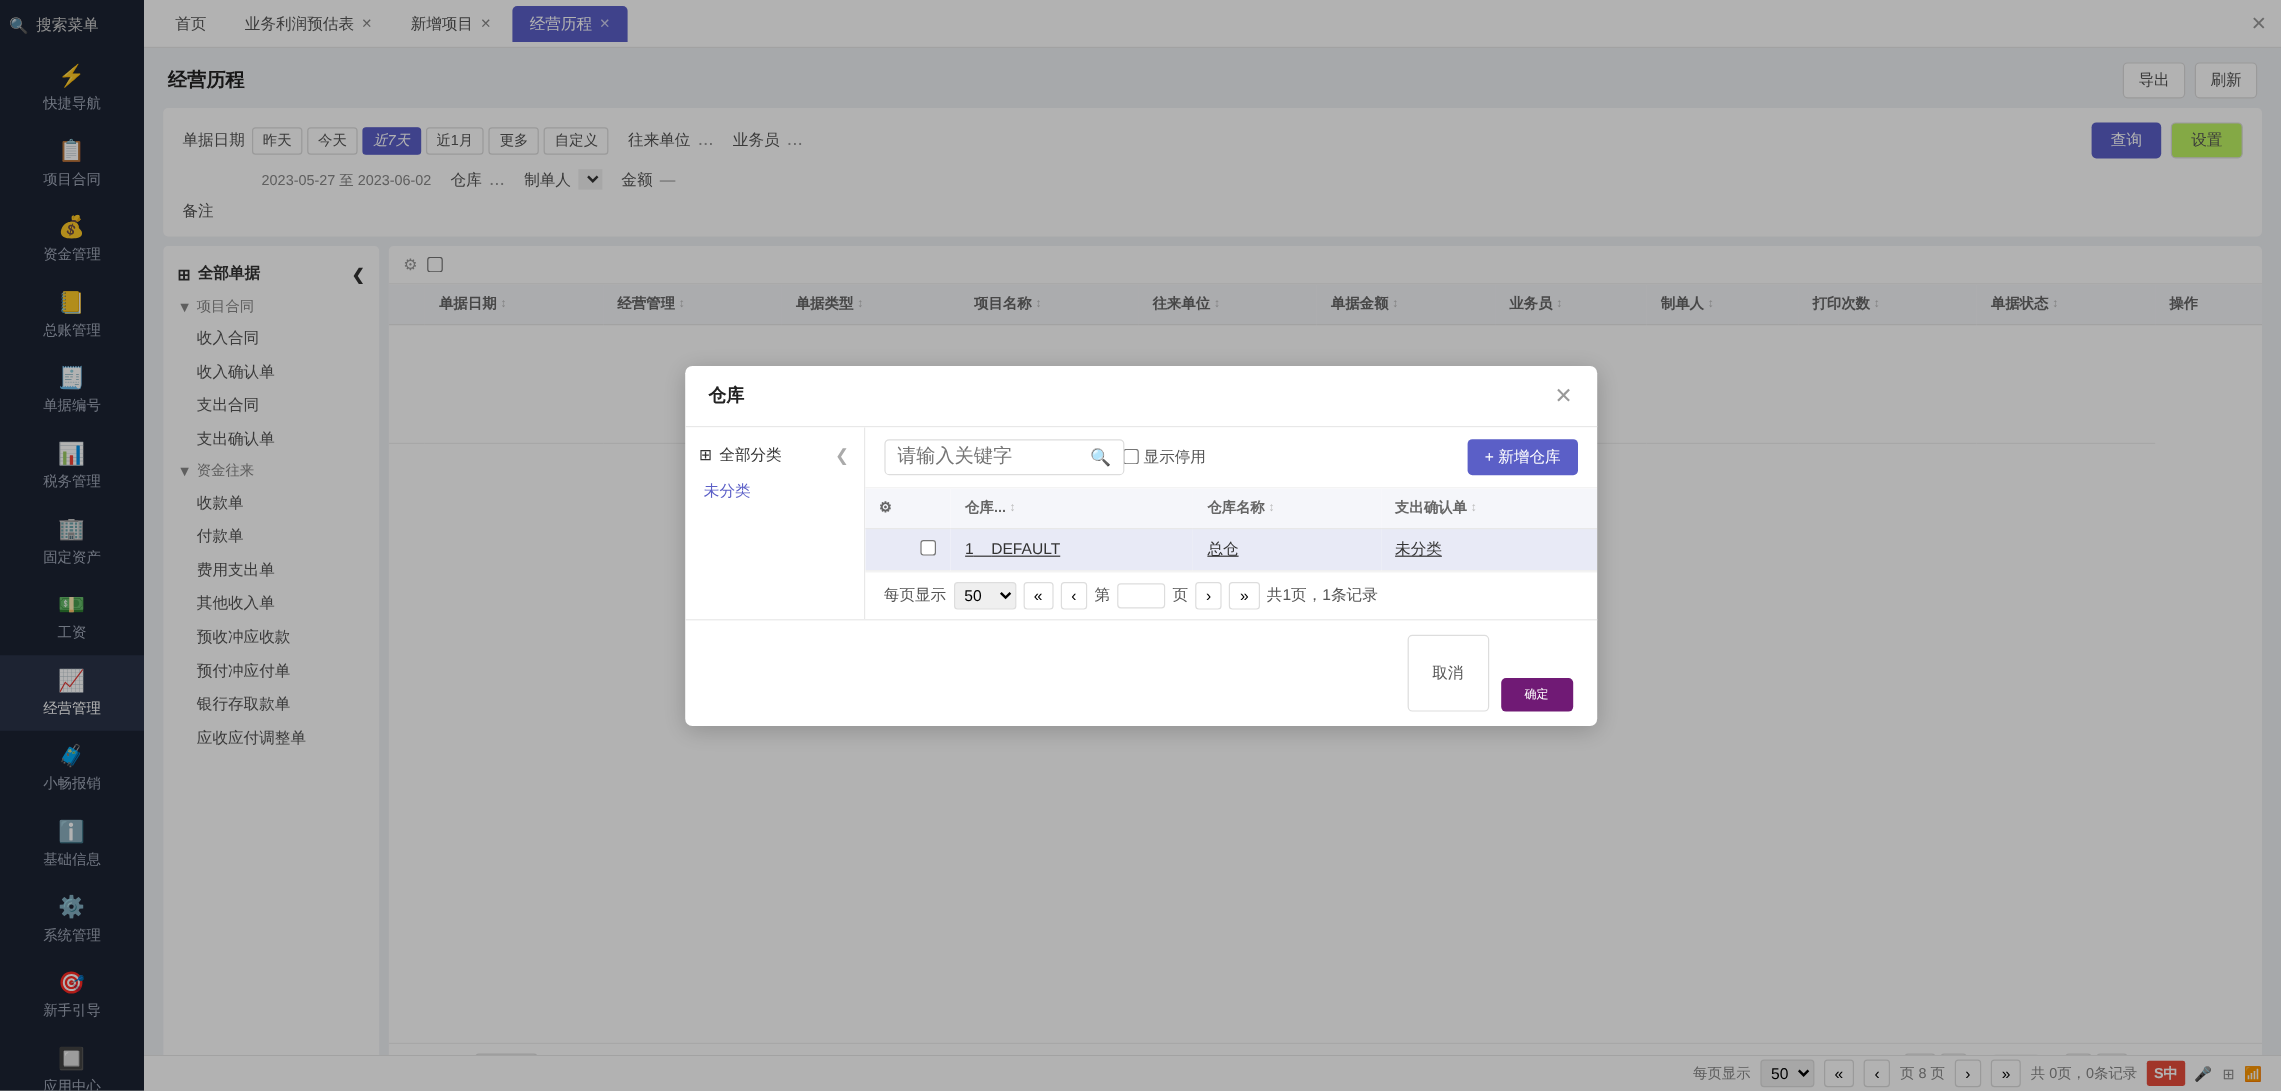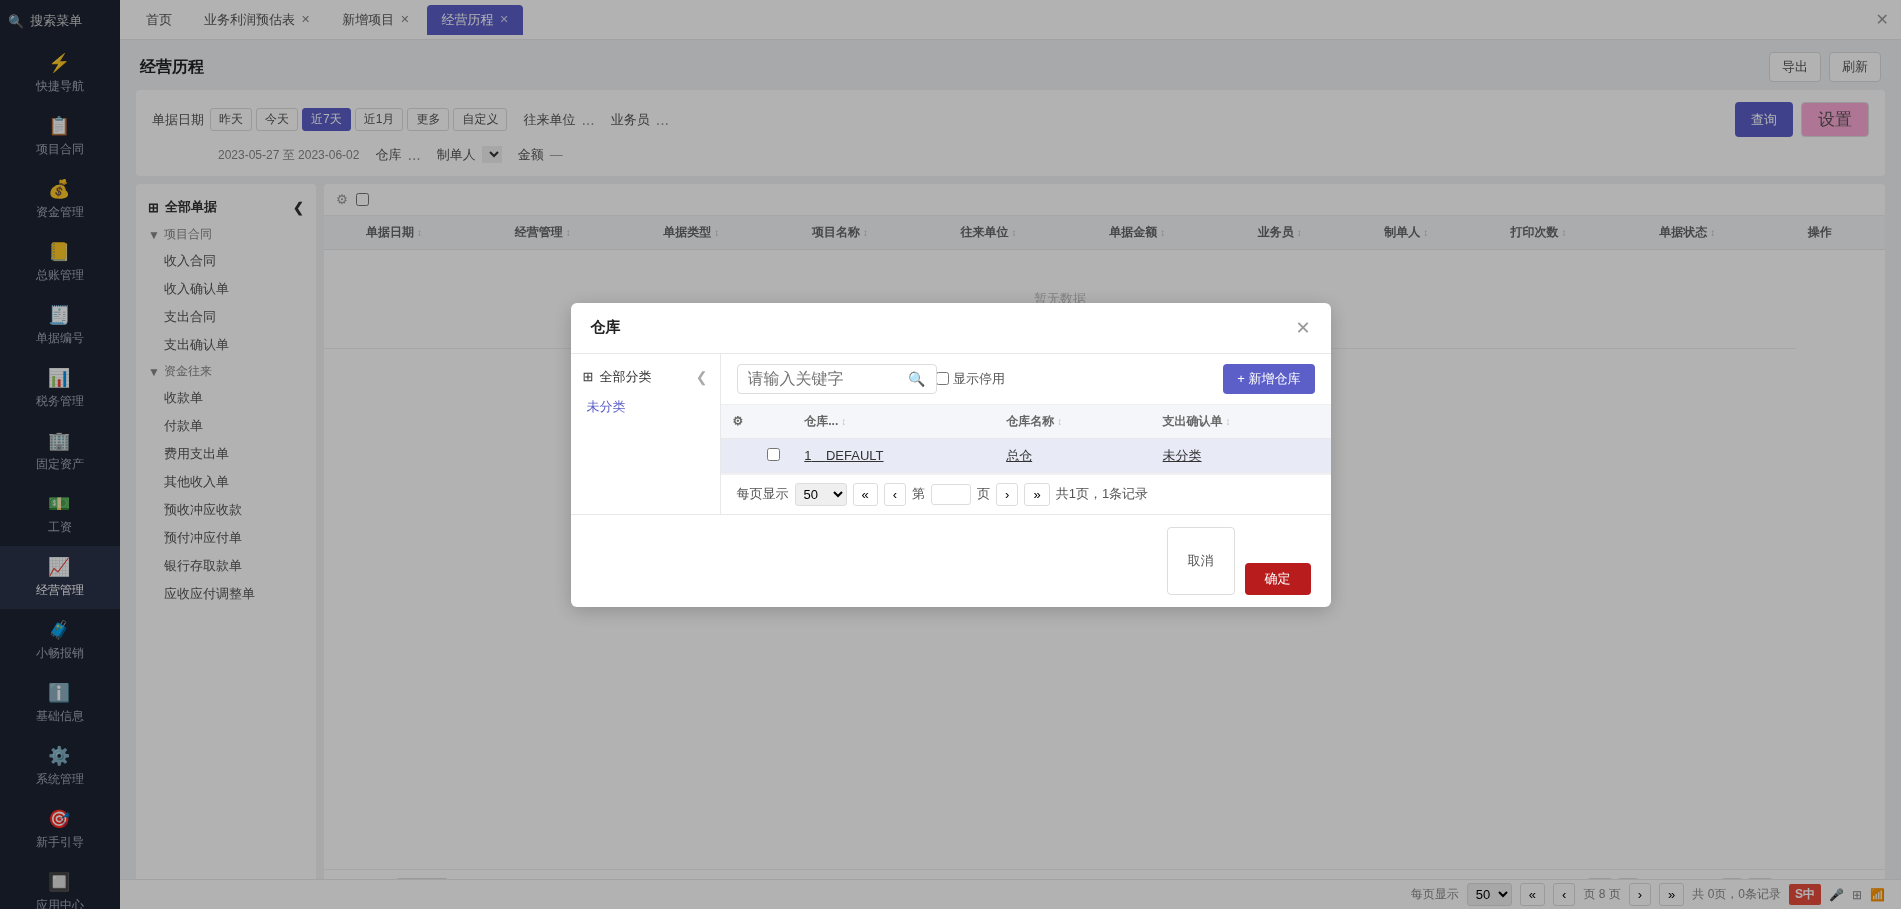--- a/index.html
+++ b/index.html
@@ -30,27 +30,27 @@
     .header-actions { display: flex; gap: 8px; }
     .btn-export, .btn-refresh { padding: 5px 12px; border: 1px solid #ddd; background: #fff; border-radius: 4px; font-size: 13px; cursor: pointer; color: #555; display: flex; align-items: center; gap: 4px; }
 
     
     .filter-area { background: #fff; margin: 0 16px 8px; border-radius: 4px; padding: 12px 16px; }
     .filter-row { display: flex; align-items: center; gap: 16px; flex-wrap: wrap; }
     .filter-item { display: flex; align-items: center; gap: 6px; font-size: 13px; color: #333; }
     .filter-label { white-space: nowrap; color: #555; }
     .date-btns { display: flex; gap: 4px; }
     .date-btn { padding: 2px 8px; border: 1px solid #ddd; border-radius: 3px; font-size: 12px; cursor: pointer; background: #fff; color: #555; }
-    .date-btn.active { background: #5b5fc7; color: #fff; border-color: #5b5fc7; }
+    .date-btn.active { background: #5b5fc7; color: #fff; border-color: #5b5fc7; font-style: italic; }
     .date-range { font-size: 12px; color: #888; margin-top: 2px; }
     .filter-dots { color: #999; font-size: 16px; cursor: pointer; }
     .filter-select { border: none; outline: none; font-size: 13px; color: #333; cursor: pointer; }
     .filter-actions { margin-left: auto; display: flex; gap: 8px; }
     .btn-query { background: #5b5fc7; color: #fff; border: none; border-radius: 4px; padding: 5px 16px; font-size: 13px; cursor: pointer; }
-    .btn-setting { background: #f9a8d4; color: #555; border: 1px solid #ddd; border-radius: 4px; padding: 5px 16px; font-size: 17px; cursor: pointer; }
+    .btn-setting { background: #bef264; color: #555; border: 1px solid #ddd; border-radius: 4px; padding: 5px 16px; font-size: 13px; cursor: pointer; }
 
     
     .filter-row2 { display: flex; align-items: center; gap: 16px; margin-top: 8px; }
     .filter-dash { color: #999; }
 
     
     .content-body { display: flex; flex: 1; margin: 0 16px; gap: 8px; overflow: hidden; }
     .sub-sidebar { width: 180px; background: #fff; border-radius: 4px; padding: 8px 0; flex-shrink: 0; overflow-y: auto; }
     .sub-sidebar-header { padding: 6px 12px; display: flex; align-items: center; gap: 6px; font-size: 13px; font-weight: bold; color: #333; }
     .sub-sidebar-group { padding: 4px 12px; font-size: 12px; color: #888; display: flex; align-items: center; gap: 4px; cursor: pointer; }
@@ -95,21 +95,21 @@
     .checkbox-label { display: flex; align-items: center; gap: 4px; font-size: 13px; color: #555; cursor: pointer; }
     .btn-add-warehouse { background: #5b5fc7; color: #fff; border: none; border-radius: 4px; padding: 6px 14px; font-size: 13px; cursor: pointer; margin-left: auto; display: flex; align-items: center; gap: 4px; }
     .modal-table-container { flex: 1; overflow: auto; }
     .modal-table { width: 100%; border-collapse: collapse; }
     .modal-table th { background: #f5f6fa; padding: 8px 12px; text-align: left; font-size: 12px; color: #666; border-bottom: 1px solid #e8e8e8; }
     .modal-table td { padding: 8px 12px; font-size: 13px; color: #333; border-bottom: 1px solid #f0f0f0; }
     .modal-table tr.selected td { background: #e8eaf6; }
     .modal-footer-pagination { padding: 8px 16px; display: flex; align-items: center; gap: 6px; font-size: 13px; color: #555; border-top: 1px solid #f0f0f0; }
     .modal-footer-actions { padding: 12px 20px; border-top: 1px solid #e8e8e8; display: flex; justify-content: flex-end; gap: 10px; }
     .btn-cancel { padding: 21px 20px; border: 1px solid #ddd; border-radius: 4px; background: #fff; font-size: 13px; cursor: pointer; color: #555; }
-    .btn-confirm { padding: 7px 20px; border: none; border-radius: 4px; background: #b91c1c; color: #fff; font-size: 13px; cursor: pointer; margin-top: 36px; }
+    .btn-confirm { padding: 7px 20px; border: none; border-radius: 4px; background: #701a75; color: #fff; font-size: 10px; cursor: pointer; margin-top: 36px; }
 
     
     .bottom-bar { height: 30px; background: #fff; border-top: 1px solid #e8e8e8; display: flex; align-items: center; padding: 0 16px; justify-content: space-between; font-size: 12px; color: #888; }
     .bottom-right { display: flex; align-items: center; gap: 8px; }
     .brand-logo { background: #e74c3c; color: #fff; font-weight: bold; font-size: 12px; padding: 2px 6px; border-radius: 2px; }
 
     .sort-icon { color: #bbb; font-size: 10px; }
     .settings-icon-btn { background: none; border: none; cursor: pointer; color: #999; }
     .checkbox-cell { width: 30px; text-align: center; }
     .col-sort { display: flex; align-items: center; gap: 3px; }
@@ -251,20 +251,25 @@
         </div>
         <div class="filter-item">
           <span class="filter-label">制单人</span>
           <select class="filter-select">
             <option></option>
           </select>
         </div>
         <div class="filter-item">
           <span class="filter-label">金额</span>
           <span class="filter-dash">—</span>
+        </div>
+      </div>
+      <div class="filter-row2">
+        <div class="filter-item">
+          <span class="filter-label">备注</span>
         </div>
       </div>
     </div>
 
     <div class="content-body">
 
       <div class="sub-sidebar">
         <div class="sub-sidebar-header">
           <span>⊞</span>
           <span>全部单据</span>

